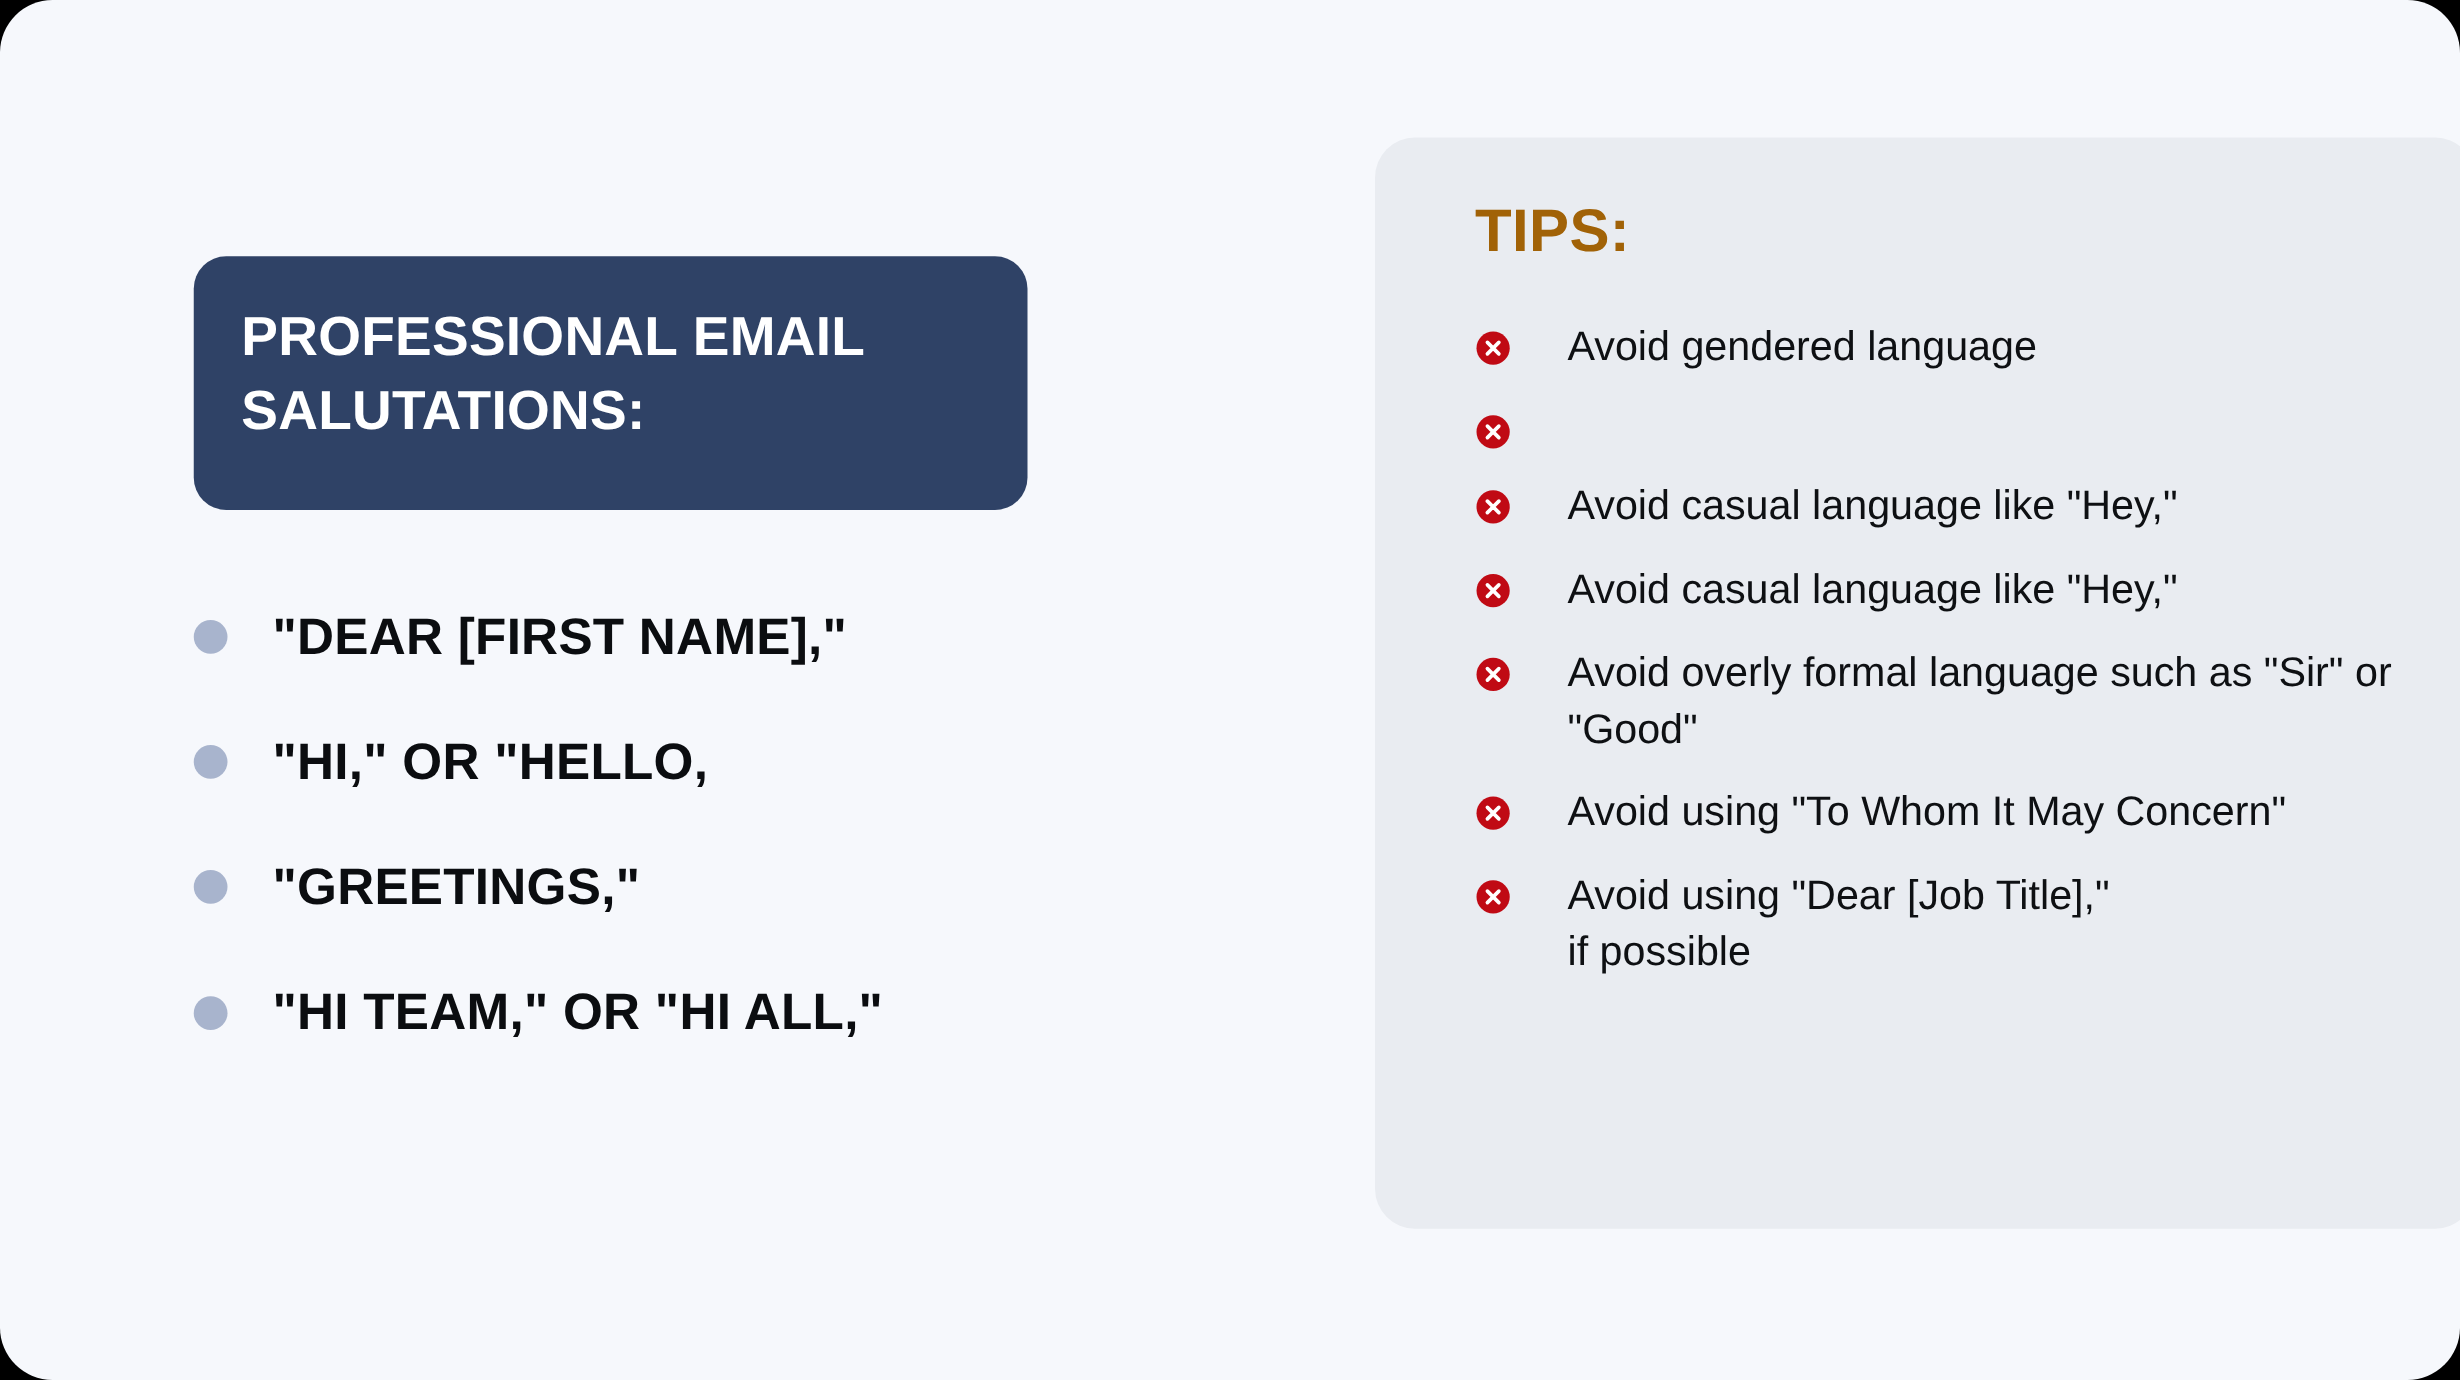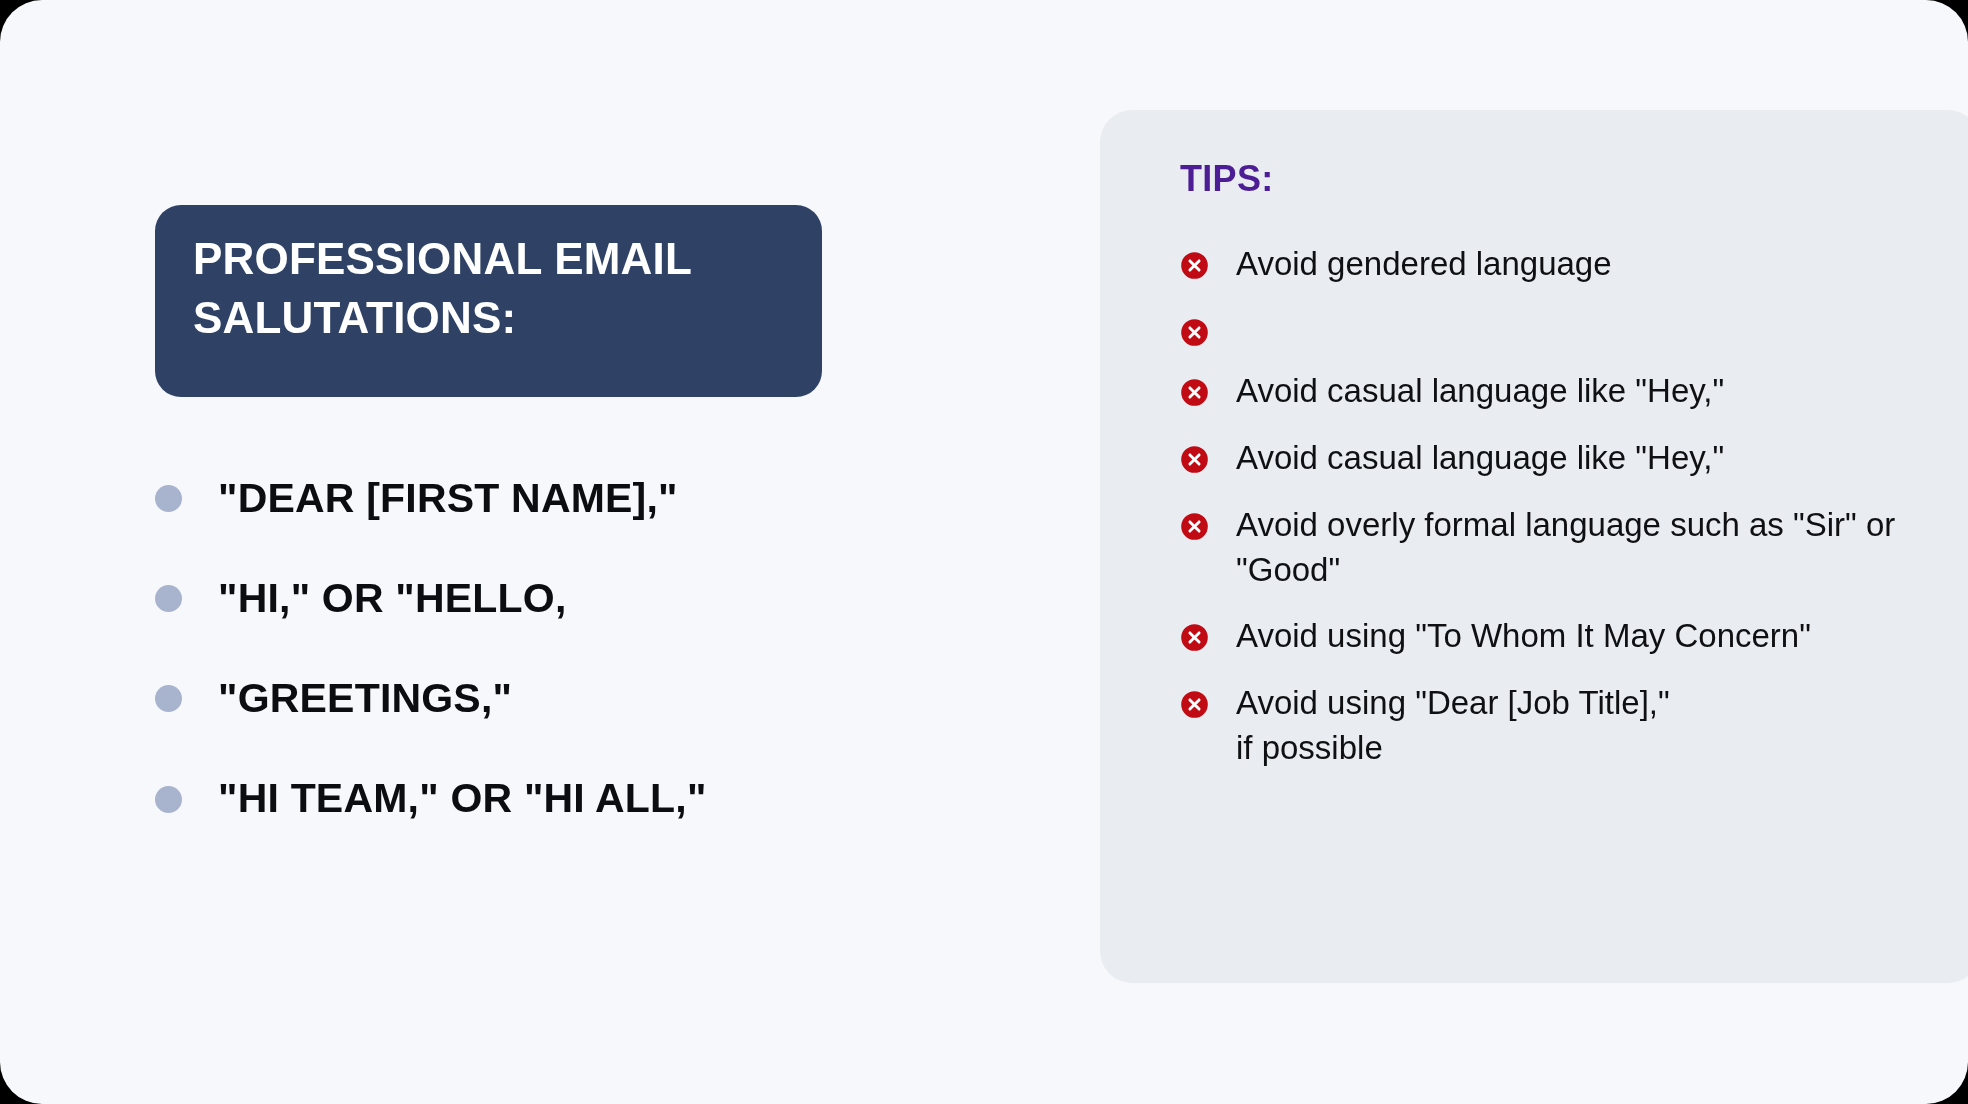--- a/index.html
+++ b/index.html
@@ -32,21 +32,21 @@
     left: 155px;
     top: 205px;
     width: 800px;
   }
 
   .title-badge {
     width: 667px;
     box-sizing: border-box;
     background: #2F4266;
     border-radius: 26px;
-    padding: 25px 38px 50px 38px;
+    padding: 36px 38px 50px 38px;
   }
   .title-badge-text {
     color: #FFFFFF;
     font-size: 44px;
     font-weight: bold;
     line-height: 1.33;
     letter-spacing: 0.2px;
     white-space: pre-line;
   }
 
@@ -86,22 +86,22 @@
     left: 1100px;
     top: 110px;
     width: 880px;
     height: 873px;
     box-sizing: border-box;
     background: #E9ECF1;
     border-radius: 32px;
     padding: 48px 40px 0 80px;
   }
   .tips-heading {
-    color: #4c1d95;
-    font-size: 36px;
+    color: #a16207;
+    font-size: 48px;
     font-weight: bold;
     letter-spacing: 0.3px;
     margin: 0 0 42px 0;
   }
 
   .tips-list {
     margin: 0;
     padding: 0;
     list-style: none;
   }
@@ -118,20 +118,21 @@
     height: 29px;
     margin-right: 27px;
     margin-top: 9px;
   }
   .tip-text {
     color: #0E1013;
     font-size: 33px;
     line-height: 1.36;
     white-space: pre-line;
     max-width: 680px;
+    margin-left: 18px;
   }
 </style>
 </head>
 <body>
 
 <div class="page-card">
 
   <div class="left-col">
 
     <div class="title-badge">

